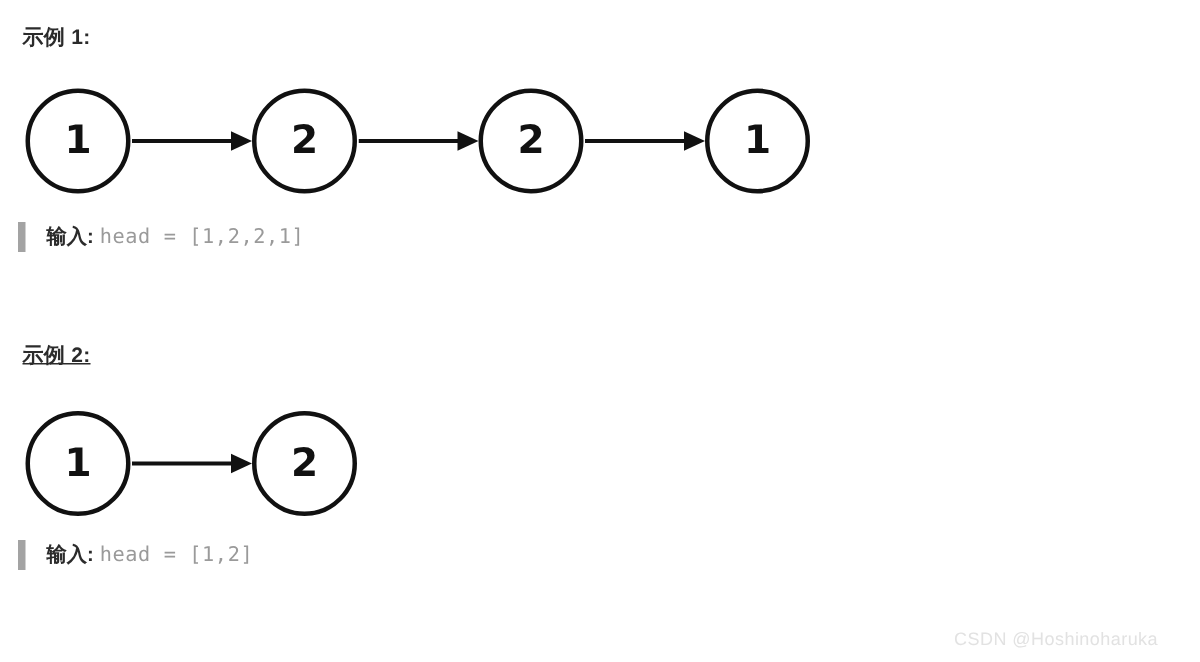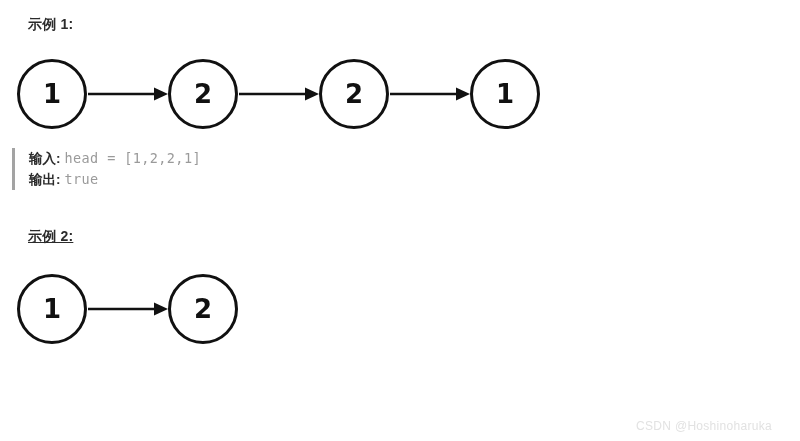--- a/index.html
+++ b/index.html
@@ -17,21 +17,21 @@
   }
 
   .page {
     position: absolute;
     inset: 0;
   }
 
   
   .example-heading {
     position: absolute;
-    left: 28px;
+    left: 15px;
     font-size: 14px;
     font-weight: bold;
     color: #2b2b2b;
     letter-spacing: 0.2px;
     white-space: nowrap;
     text-align: center;
   }
   #heading-1 { top: 16px; }
   #heading-2 { top: 228px; text-decoration: underline; }
 
@@ -66,21 +66,21 @@
   .arrow {
     position: absolute;
     height: 14px;
     display: block;
   }
 
   
   .io-block {
     position: absolute;
     left: 12px;
-    border-left: 3px solid #a3a3a3;
+    border-left: 5px solid #a3a3a3;
     padding-left: 14px;
     box-sizing: border-box;
   }
   #io-block-1 { top: 148px; }
   #io-block-2 { top: 360px; }
 
   .io-line {
     font-size: 13.5px;
     line-height: 20px;
     white-space: nowrap;
@@ -156,23 +156,20 @@
 
     <div class="node-circle" style="left:470px; top:7px;">
       <span class="node-value">1</span>
     </div>
   </div>
 
   <div class="io-block" id="io-block-1">
     <div class="io-line">
       <span class="io-label">输入</span><span class="io-colon">:</span><span class="io-code">head = [1,2,2,1]</span>
     </div>
-    <div class="io-line">
-      <span class="io-label">输出</span><span class="io-colon">:</span><span class="io-code">true</span>
-    </div>
   </div>
 
   <div class="example-heading" id="heading-2">示例 2:</div>
 
   <div class="linked-list" id="diagram-2">
 
     <div class="node-circle" style="left:17px; top:12px;">
       <span class="node-value">1</span>
     </div>
 
@@ -180,17 +177,20 @@
       <line x1="0" y1="7" x2="68" y2="7" stroke="#111111" stroke-width="2.6"></line>
       <polygon points="66,0.5 80,7 66,13.5" fill="#111111"></polygon>
     </svg>
 
     <div class="node-circle" style="left:168px; top:12px;">
       <span class="node-value">2</span>
     </div>
   </div>
 
   <div class="io-block" id="io-block-2">
+    <div class="io-line">
+      <span class="io-label">输入</span><span class="io-colon">:</span><span class="io-code">head = [1,2]</span>
+    </div>
   </div>
 
   <div id="watermark">CSDN @Hoshinoharuka</div>
 
 </div>
 
 </body></html>

